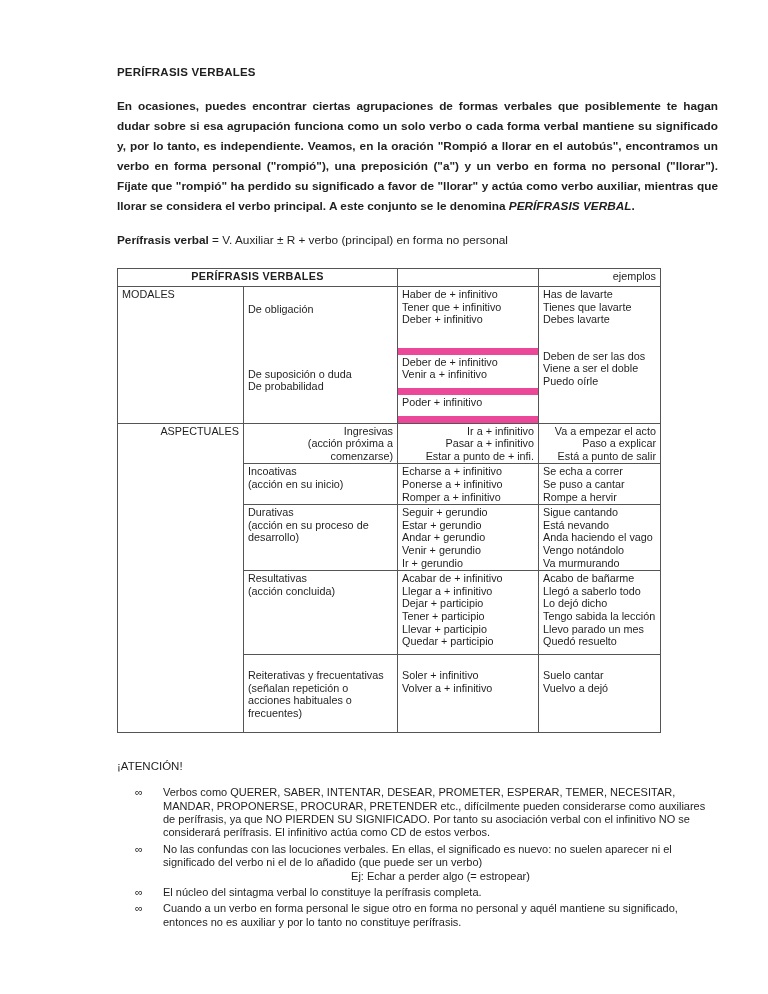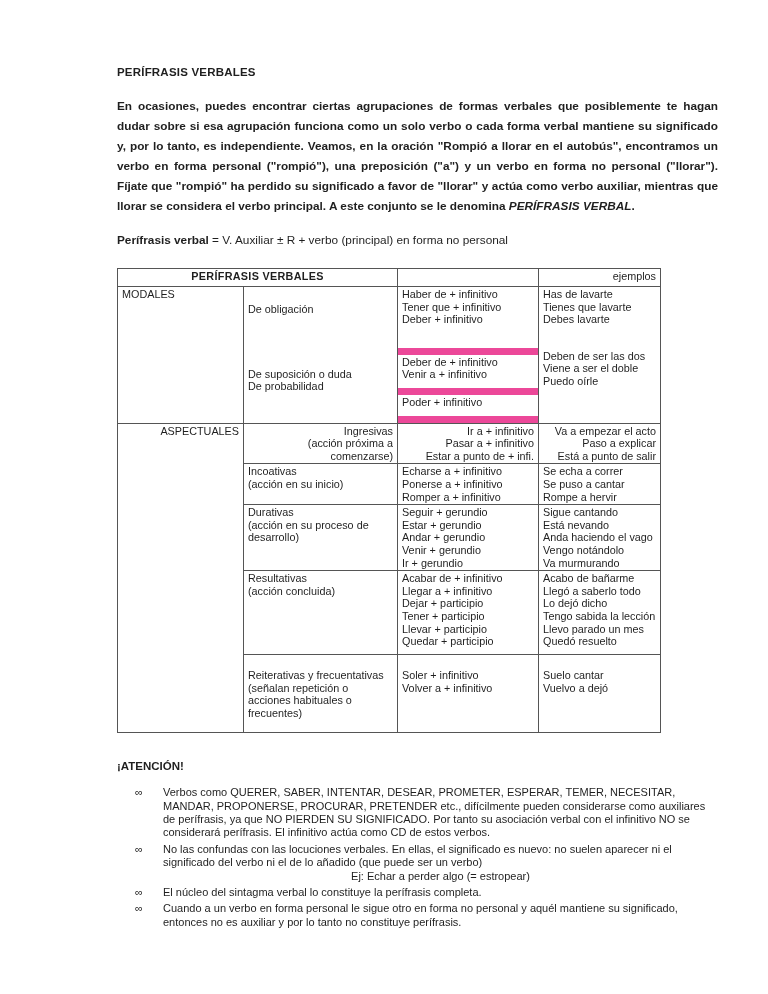--- a/index.html
+++ b/index.html
@@ -34,21 +34,21 @@
   .m-l3 { }
   .m-ex2 { margin-top: 24px; }
 
   tr.asp-r1 { height: 40px; text-align: right; }
   tr.asp-r2 { height: 40px; }
   tr.asp-r3 { height: 66px; }
   tr.asp-r4 { height: 84px; }
   tr.asp-r5 { height: 78px; }
   tr.padtop td { padding-top: 14px; }
 
-  .att-title { font-size: 11.5px; font-weight: bold; margin: 27px 0 14px 0; }
+  .att-title { font-size: 11.5px; font-weight: normal; margin: 27px 0 14px 0; }
   .bullets { font-size: 11px; line-height: 13.4px; }
   .bullet-item { display: flex; margin-bottom: 3px; }
   .bullet-mark { flex: 0 0 28px; margin-left: 18px; }
   .bullet-body { flex: 1; }
   .bullet-sub { text-align: center; }
 </style>
 </head>
 <body>
 
 <div class="page">

